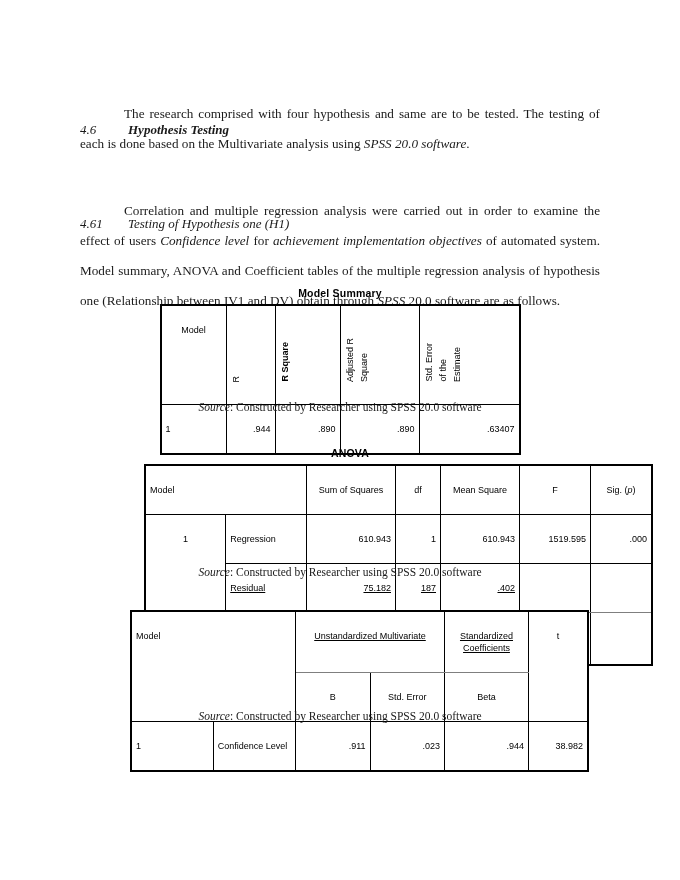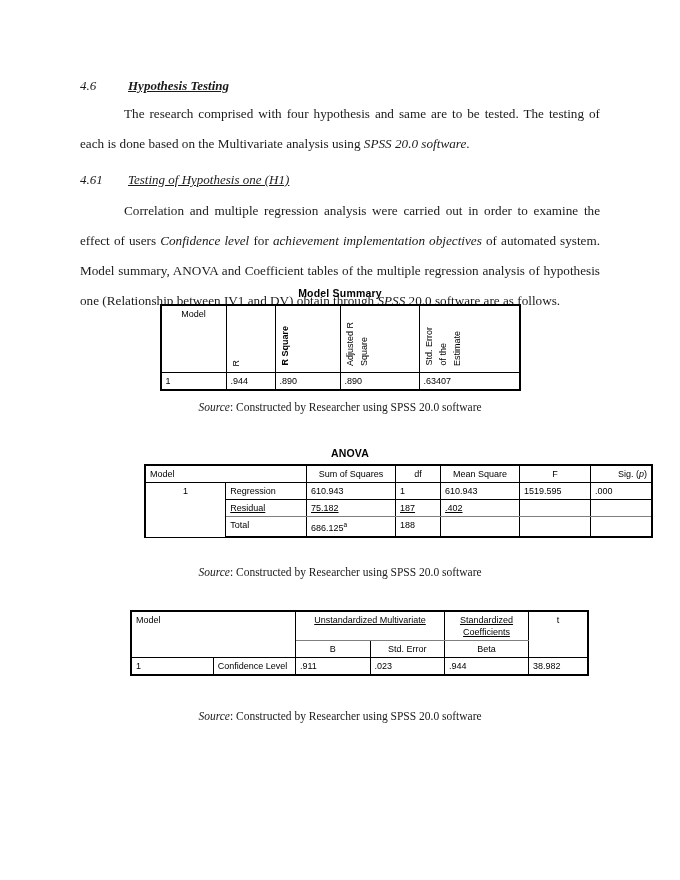--- a/index.html
+++ b/index.html
@@ -30,22 +30,22 @@
     font-size: 13px;
   }
   .sec-num {
     width: 48px;
     flex: 0 0 48px;
     font-style: italic;
   }
   .sec-title {
     font-style: italic;
     font-weight: bold;
-    text-decoration: underline;
     white-space: nowrap;
+    margin-top: 44px;
   }
   .sec-title.plain {
     font-weight: normal;
   }
 
   .para {
     position: absolute;
     font-size: 13.2px;
     line-height: 30px;
     text-align: justify;
@@ -66,31 +66,31 @@
   .spss {
     border-collapse: collapse;
     font-family: "Liberation Sans", sans-serif;
     font-size: 9px;
     color: #000;
     background: #fff;
     table-layout: fixed;
   }
   .spss td {
     border: 1px solid #000;
-    padding: 2px 4px;
+    padding: 18px 4px;
     vertical-align: top;
     line-height: 12px;
     font-weight: normal;
   }
   .spss .outer-l { border-left: 2px solid #000; }
   .spss .outer-r { border-right: 2px solid #000; }
   .spss .outer-t { border-top: 2px solid #000; }
   .spss .outer-b { border-bottom: 2px solid #000; }
   .spss .gray-b { border-bottom: 1px solid #7f7f7f; text-decoration: underline; }
-  .num { text-align: left; }
+  .num { text-align: right; }
   .ctr { text-align: center; }
   .lft { text-align: left; }
   .b { font-weight: bold; }
   .mid { vertical-align: middle; }
 
   
   .rot-cell {
     height: 62px;
     padding: 2px 2px 3px 2px;
     vertical-align: bottom;
@@ -196,21 +196,21 @@
   <div class="tbl-block" style="left:144px; top:447px; width:412px;">
     <div class="tbl-title">ANOVA</div>
     <table class="spss" style="margin:5px 0 0 0; width:412px;">
       <tbody>
           <tr>
         <td class="outer-l outer-t lft" colspan="2" style="width:152px;">Model</td>
         <td class="outer-t ctr" style="width:80px;">Sum of Squares</td>
         <td class="outer-t ctr" style="width:36px;">df</td>
         <td class="outer-t ctr" style="width:70px;">Mean Square</td>
         <td class="outer-t ctr" style="width:62px;">F</td>
-        <td class="outer-t outer-r ctr b" style="width:52px;text-align:right;"><span>Sig. (</span><i>p</i><span>)</span></td>
+        <td class="outer-t outer-r ctr b" style="width:52px;"><span>Sig. (</span><i>p</i><span>)</span></td>
       </tr>
       <tr>
         <td class="outer-l mid ctr" rowspan="3" style="width:48px;">1</td>
         <td class="lft" style="width:104px;">Regression</td>
         <td class="num">610.943</td>
         <td class="num">1</td>
         <td class="num">610.943</td>
         <td class="num">1519.595</td>
         <td class="outer-r num b">.000</td>
       </tr>

